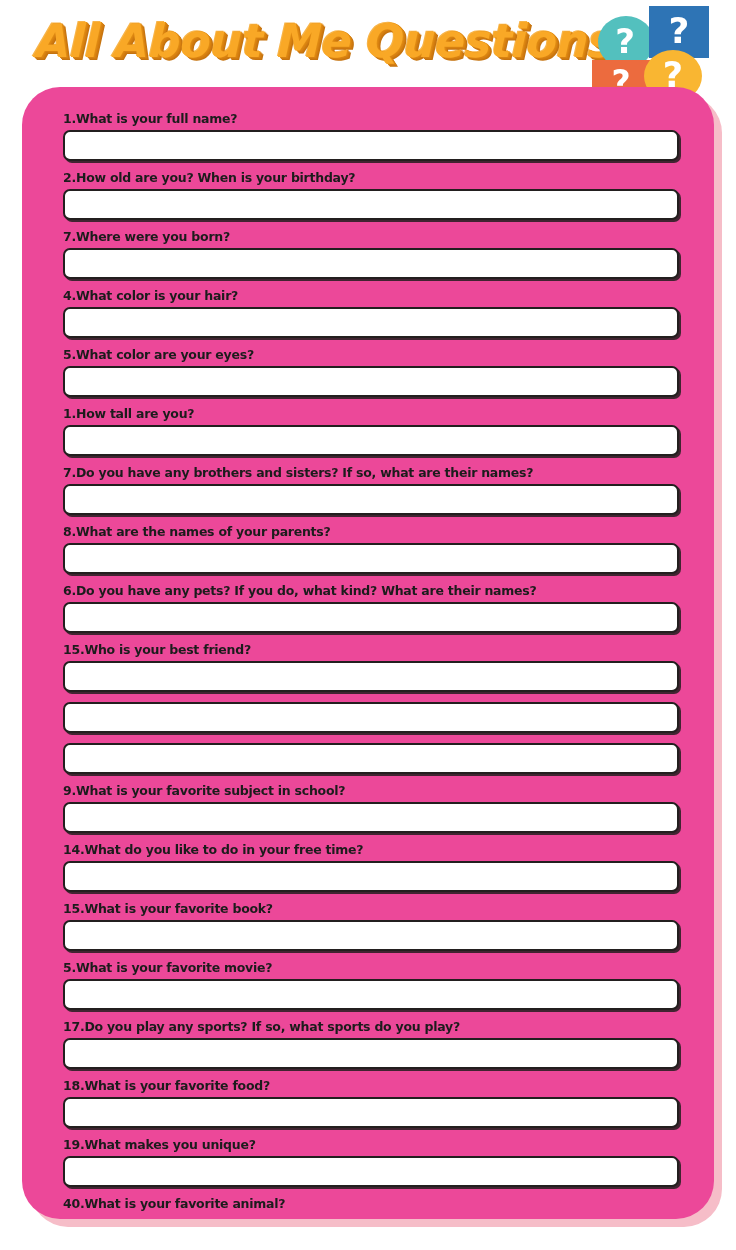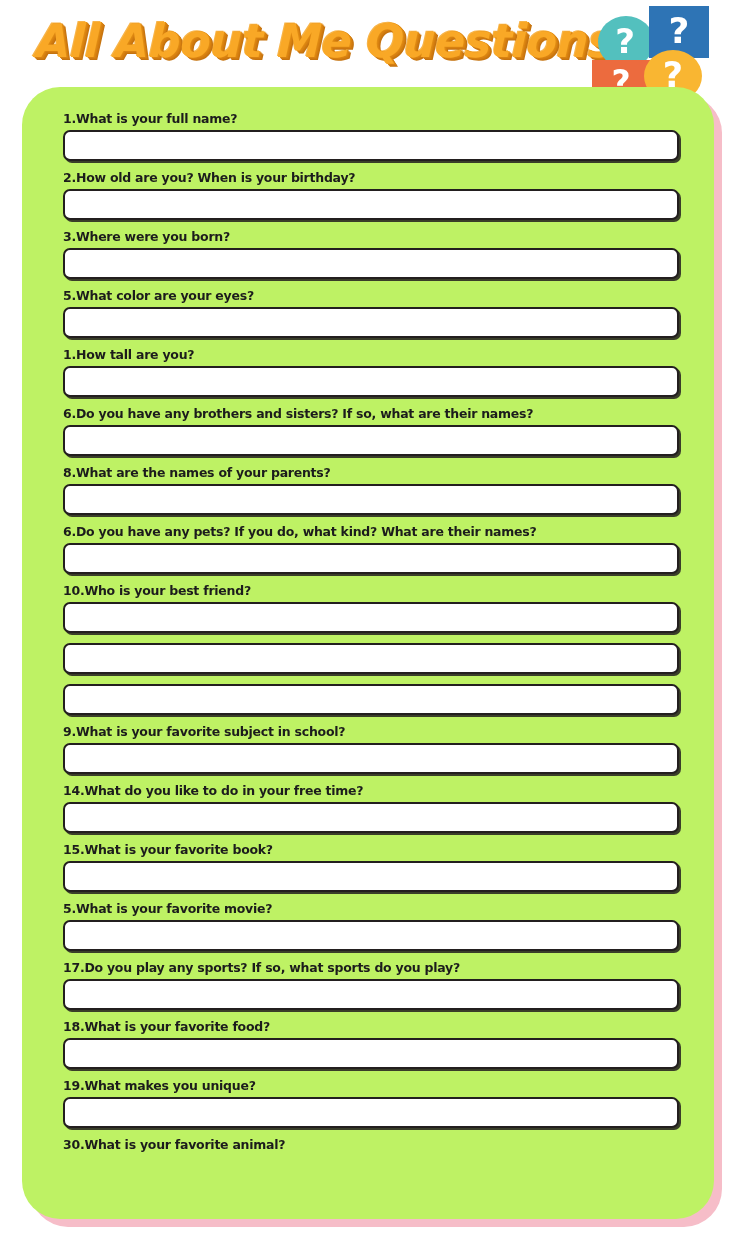--- a/index.html
+++ b/index.html
@@ -143,21 +143,21 @@
     height: 1132px;
     background: #F6BDC8;
     border-radius: 38px;
   }
   .card {
     position: absolute;
     left: 22px;
     top: 87px;
     width: 692px;
     height: 1132px;
-    background: #bef264;
+    background: #ec4899;
     border-radius: 38px;
   }
 
   .questions {
     position: absolute;
     left: 41px;
     top: 25px;
     width: 616px;
   }
 
@@ -222,45 +222,49 @@
   <div class="questions" id="questions-list">
       <div class="q-block">
         <div class="q-label">1.What is your full name?</div>
         <input type="text" class="q-input" value="" style="">
       </div>
       <div class="q-block">
         <div class="q-label">2.How old are you? When is your birthday?</div>
         <input type="text" class="q-input" value="" style="">
       </div>
       <div class="q-block">
-        <div class="q-label">3.Where were you born?</div>
+        <div class="q-label">7.Where were you born?</div>
+        <input type="text" class="q-input" value="" style="">
+      </div>
+      <div class="q-block">
+        <div class="q-label">4.What color is your hair?</div>
         <input type="text" class="q-input" value="" style="">
       </div>
       <div class="q-block">
         <div class="q-label">5.What color are your eyes?</div>
         <input type="text" class="q-input" value="" style="">
       </div>
       <div class="q-block">
         <div class="q-label">1.How tall are you?</div>
         <input type="text" class="q-input" value="" style="">
       </div>
       <div class="q-block">
-        <div class="q-label">6.Do you have any brothers and sisters? If so, what are their names?</div>
+        <div class="q-label">7.Do you have any brothers and sisters? If so, what are their names?</div>
         <input type="text" class="q-input" value="" style="">
       </div>
       <div class="q-block">
         <div class="q-label">8.What are the names of your parents?</div>
         <input type="text" class="q-input" value="" style="">
       </div>
       <div class="q-block">
         <div class="q-label">6.Do you have any pets? If you do, what kind? What are their names?</div>
         <input type="text" class="q-input" value="" style="">
       </div>
       <div class="q-block">
-        <div class="q-label">10.Who is your best friend?</div>
+        <div class="q-label">15.Who is your best friend?</div>
         <input type="text" class="q-input" value="" style="">
       </div>
       <div class="q-block">
         <input type="text" class="q-input" value="" style="">
       </div>
       <div class="q-block">
         <input type="text" class="q-input" value="" style="">
       </div>
       <div class="q-block">
         <div class="q-label">9.What is your favorite subject in school?</div>
@@ -284,16 +288,16 @@
       </div>
       <div class="q-block">
         <div class="q-label">18.What is your favorite food?</div>
         <input type="text" class="q-input" value="" style="">
       </div>
       <div class="q-block">
         <div class="q-label">19.What makes you unique?</div>
         <input type="text" class="q-input" value="" style="">
       </div>
       <div class="q-block">
-        <div class="q-label">30.What is your favorite animal?</div>
+        <div class="q-label">40.What is your favorite animal?</div>
       </div>
     </div>
 </div>
 
 </body></html>

